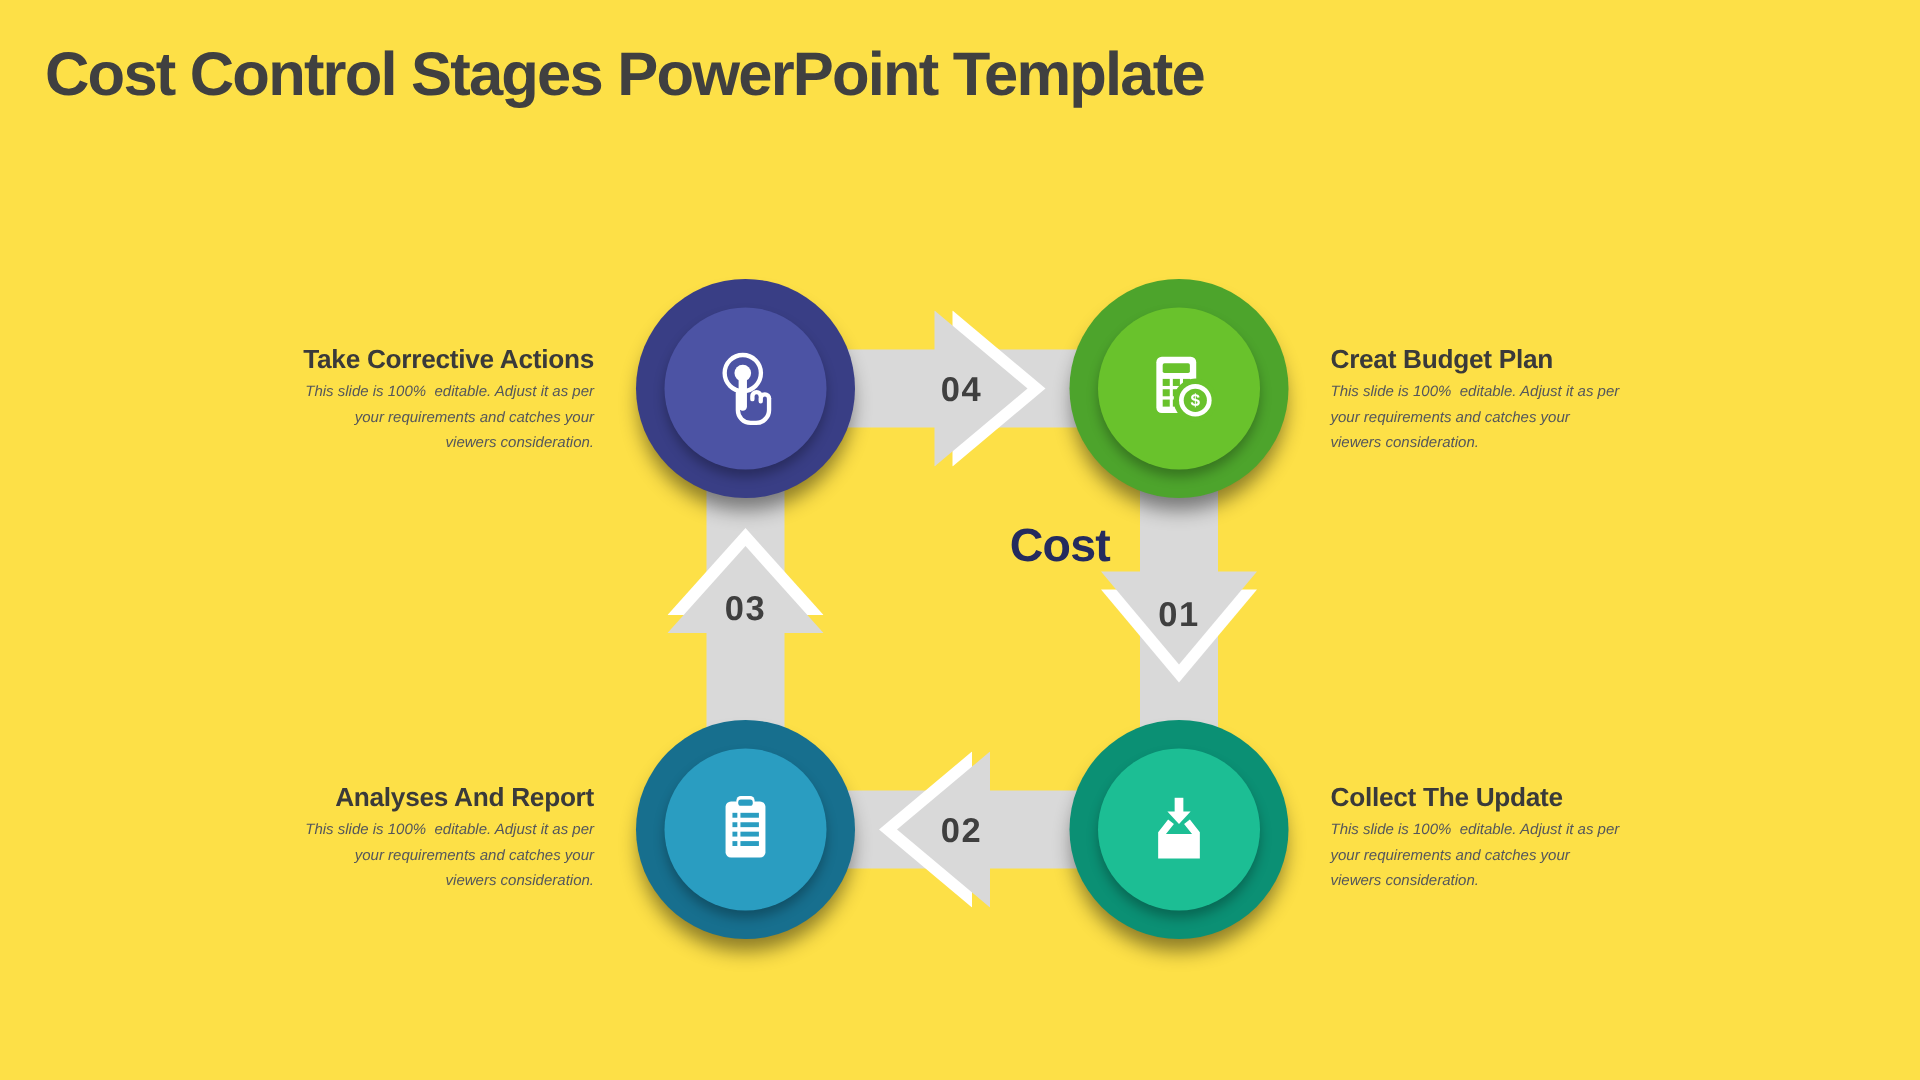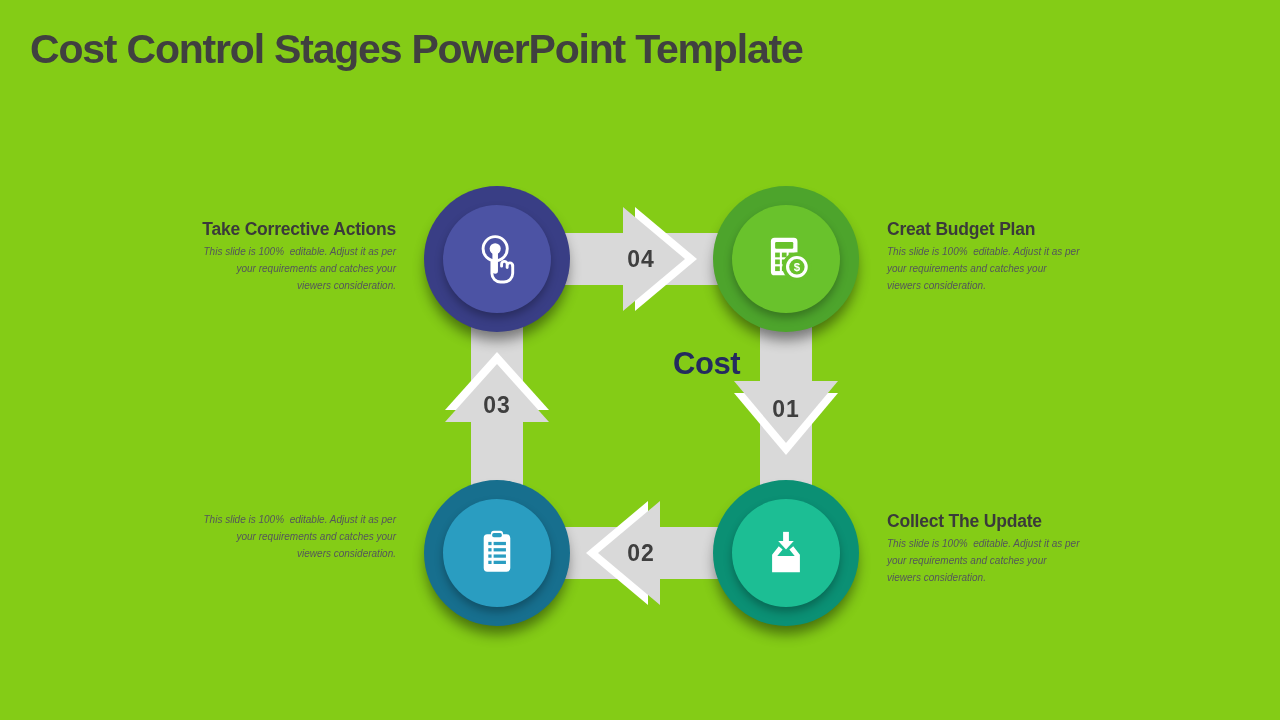--- a/index.html
+++ b/index.html
@@ -1,17 +1,17 @@
 <!DOCTYPE html>
 <html><head>
 <meta charset="utf-8">
 <style>
   html,body{margin:0;padding:0;background:#fff;}
   .slide{
-    position:relative;width:1280px;height:720px;background:#84cc16;overflow:hidden;
+    position:relative;width:1280px;height:720px;background:#fde047;overflow:hidden;
     font-family:"Liberation Sans", sans-serif;
   }
   .slide-title{
     position:absolute;left:30px;top:26px;margin:0;
     font-size:41px;font-weight:bold;letter-spacing:-1.2px;color:#404040;
   }
   
   .arrow{position:absolute;z-index:1;}
   .arrow text{font-family:"Liberation Sans", sans-serif;font-size:23px;font-weight:bold;fill:#3F3F3F;letter-spacing:1px;}
   
@@ -25,21 +25,21 @@
     width:108px;height:108px;border-radius:50%;background:var(--inner);
     display:flex;align-items:center;justify-content:center;
     box-shadow:0 5px 8px rgba(0,0,0,0.28);
   }
   .stage--purple{--outer:#393E85;--inner:#4C53A4;}
   .stage--green {--outer:#4DA42C;--inner:#69C22C;}
   .stage--teal  {--outer:#0B9074;--inner:#1CBE94;}
   .stage--blue  {--outer:#176F8E;--inner:#2A9DC1;}
   .icon{display:block;line-height:0;}
   
-  .stage-text{position:absolute;width:280px;z-index:3;}
+  .stage-text{position:absolute;width:280px;z-index:3;margin-top:10px;}
   .stage-text.align-right{text-align:right;}
   .stage-text h3{
     margin:0 0 3px 0;font-size:17.5px;font-weight:bold;color:#3A3A3A;letter-spacing:-0.2px;
   }
   .stage-text p{
     margin:0;font-size:10px;line-height:17.2px;font-style:italic;color:#54565B;
     white-space:pre-wrap;
   }
   
   .center-title{
@@ -169,20 +169,21 @@
   </div>
 
   <div class="stage-text" style="left:887px;top:219px">
     <h3>Creat Budget Plan</h3>
     <p>This slide is 100%  editable. Adjust it as per
 your requirements and catches your
 viewers consideration.</p>
   </div>
 
   <div class="stage-text align-right" style="right:884px;top:511px">
+    <h3>Analyses And Report</h3>
     <p>This slide is 100%  editable. Adjust it as per
 your requirements and catches your
 viewers consideration.</p>
   </div>
 
   <div class="stage-text" style="left:887px;top:511px">
     <h3>Collect The Update</h3>
     <p>This slide is 100%  editable. Adjust it as per
 your requirements and catches your
 viewers consideration.</p>

